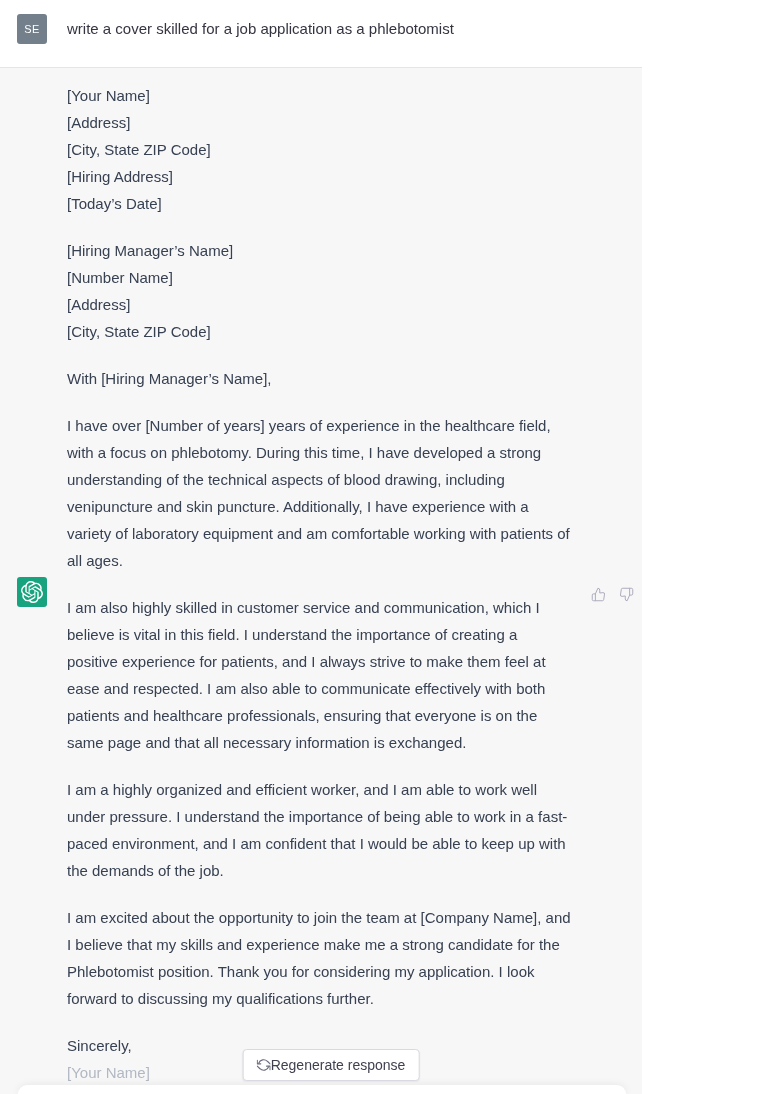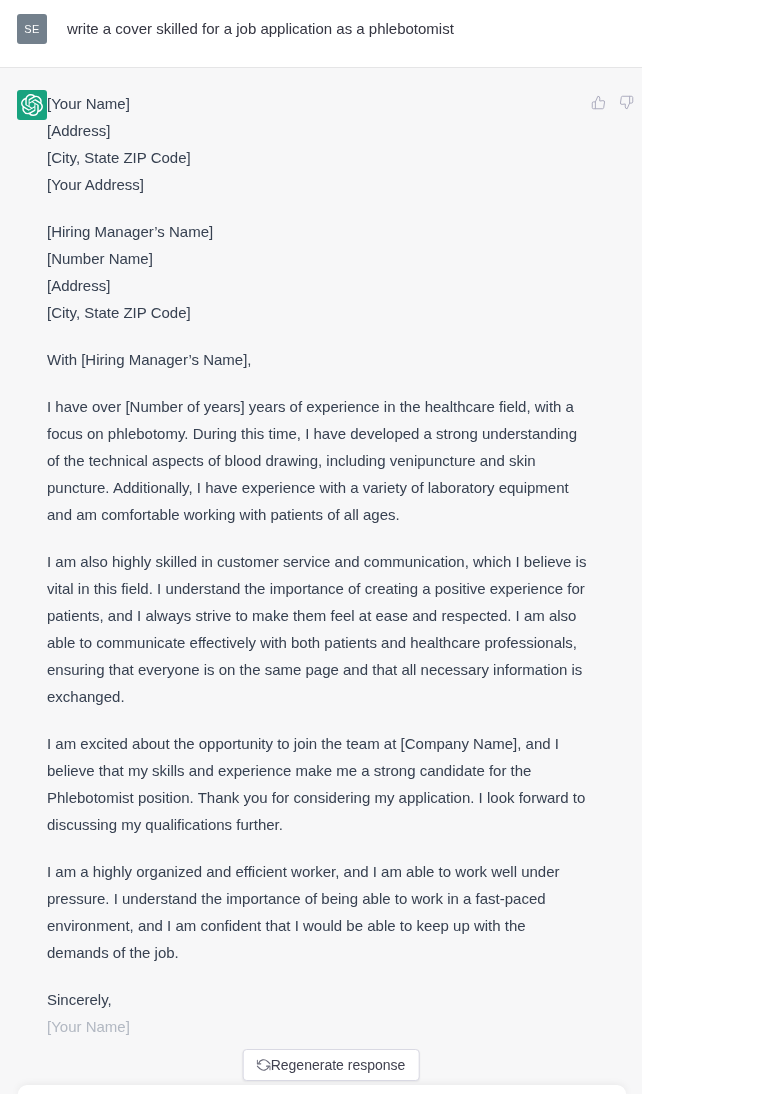--- a/index.html
+++ b/index.html
@@ -26,21 +26,21 @@
   .avatar-user {
     background:#73808c; color:#ffffff;
     font-size:11px; letter-spacing:.3px;
     display:flex; align-items:center; justify-content:center;
   }
   .user-text {
     font-size:15px; color:#343541; line-height:30px;
   }
   
   .row-assistant {
-    display:flex; align-items:flex-start;
+    display:flex; gap:20px; align-items:center;
     height:1026px;
     padding:22px 0 0 17px;
     background:#f7f7f8;
   }
   .avatar-assistant {
     background:#18a37f;
     display:flex; align-items:center; justify-content:center;
   }
   .avatar-assistant svg { width:22px; height:22px; fill:#ffffff; }
   .letter { width:638px; font-size:15px; color:#374151; }
@@ -96,36 +96,37 @@
             <path d="M22.2819 9.8211a5.9847 5.9847 0 0 0-.5157-4.9108 6.0462 6.0462 0 0 0-6.5098-2.9A6.0651 6.0651 0 0 0 4.9807 4.1818a5.9847 5.9847 0 0 0-3.9977 2.9 6.0462 6.0462 0 0 0 .7427 7.0966 5.98 5.98 0 0 0 .511 4.9107 6.051 6.051 0 0 0 6.5146 2.9001A5.9847 5.9847 0 0 0 13.2599 24a6.0557 6.0557 0 0 0 5.7718-4.2058 5.9894 5.9894 0 0 0 3.9977-2.9001 6.0557 6.0557 0 0 0-.7475-7.073zm-9.022 12.6081a4.4755 4.4755 0 0 1-2.8764-1.0408l.1419-.0804 4.7783-2.7582a.7948.7948 0 0 0 .3927-.6813v-6.7369l2.02 1.1686a.071.071 0 0 1 .038.0615v5.5826a4.504 4.504 0 0 1-4.4945 4.4849zm-9.6607-4.1254a4.4708 4.4708 0 0 1-.5346-3.0137l.142.0852 4.783 2.7582a.7712.7712 0 0 0 .7806 0l5.8428-3.3685v2.3324a.0804.0804 0 0 1-.0332.0615L9.74 19.9502a4.4992 4.4992 0 0 1-6.1408-1.6464zM2.3408 7.8956a4.485 4.485 0 0 1 2.3655-1.9728V11.6a.7664.7664 0 0 0 .3879.6765l5.8144 3.3543-2.0201 1.1685a.0757.0757 0 0 1-.071 0l-4.8303-2.7865A4.504 4.504 0 0 1 2.3408 7.8956zm16.5963 3.8558L13.1038 8.364 15.1192 7.2a.0757.0757 0 0 1 .071 0l4.8303 2.7913a4.4944 4.4944 0 0 1-.6765 8.1042v-5.6772a.79.79 0 0 0-.407-.667zm2.0107-3.0231l-.142-.0852-4.7735-2.7818a.7759.7759 0 0 0-.7854 0L9.409 9.2297V6.8974a.0662.0662 0 0 1 .0284-.0615l4.8303-2.7866a4.4992 4.4992 0 0 1 6.6802 4.66zM8.3065 12.863l-2.02-1.1638a.0804.0804 0 0 1-.038-.0567V6.0742a4.4992 4.4992 0 0 1 7.3757-3.4537l-.142.0805L8.704 5.459a.7948.7948 0 0 0-.3927.6813zm1.0976-2.3654l2.602-1.4998 2.6069 1.4998v2.9994l-2.5974 1.4997-2.6067-1.4997z"></path>
           </svg>
       </span>
     </div>
 
     <div class="letter">
       <div class="block">
         <div>[Your Name]</div>
         <div>[Address]</div>
         <div>[City, State ZIP Code]</div>
-        <div>[Your Address]</div>
+        <div>[Hiring Address]</div>
+        <div>[Today’s Date]</div>
       </div>
 
       <div class="block">
         <div>[Hiring Manager’s Name]</div>
         <div>[Number Name]</div>
         <div>[Address]</div>
         <div>[City, State ZIP Code]</div>
       </div>
 
       <p>With [Hiring Manager’s Name],</p>
 
       <p>I have over [Number of years] years of experience in the healthcare field, with a focus on phlebotomy. During this time, I have developed a strong understanding of the technical aspects of blood drawing, including venipuncture and skin puncture. Additionally, I have experience with a variety of laboratory equipment and am comfortable working with patients of all ages.</p>
       <p>I am also highly skilled in customer service and communication, which I believe is vital in this field. I understand the importance of creating a positive experience for patients, and I always strive to make them feel at ease and respected. I am also able to communicate effectively with both patients and healthcare professionals, ensuring that everyone is on the same page and that all necessary information is exchanged.</p>
+      <p>I am a highly organized and efficient worker, and I am able to work well under pressure. I understand the importance of being able to work in a fast-paced environment, and I am confident that I would be able to keep up with the demands of the job.</p>
       <p>I am excited about the opportunity to join the team at [Company Name], and I believe that my skills and experience make me a strong candidate for the Phlebotomist position. Thank you for considering my application. I look forward to discussing my qualifications further.</p>
-      <p>I am a highly organized and efficient worker, and I am able to work well under pressure. I understand the importance of being able to work in a fast-paced environment, and I am confident that I would be able to keep up with the demands of the job.</p>
 
       <div class="block block-last">
         <div>Sincerely,</div>
         <div class="sig-line">[Your Name]</div>
       </div>
     </div>
 
     <div class="feedback">
       <button class="icon-btn">
         <span style="line-height:0;">

